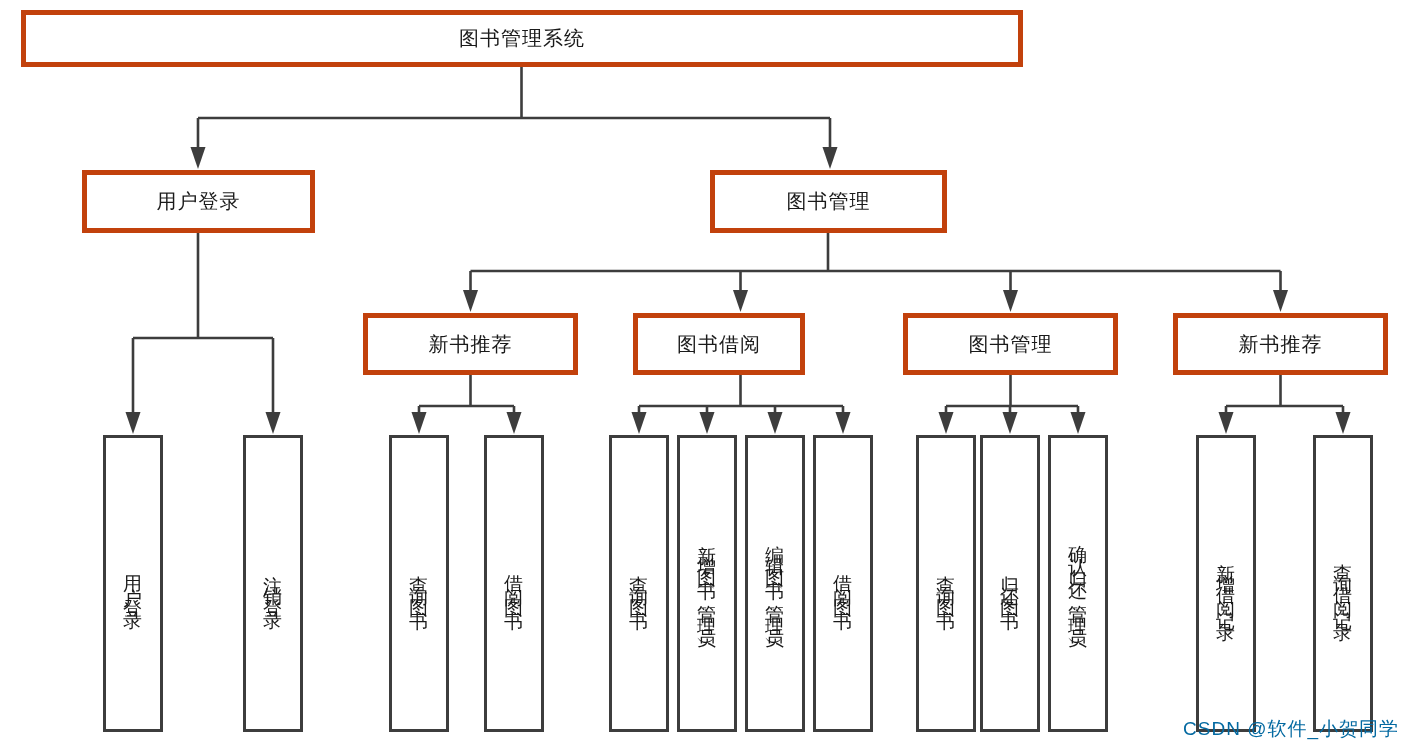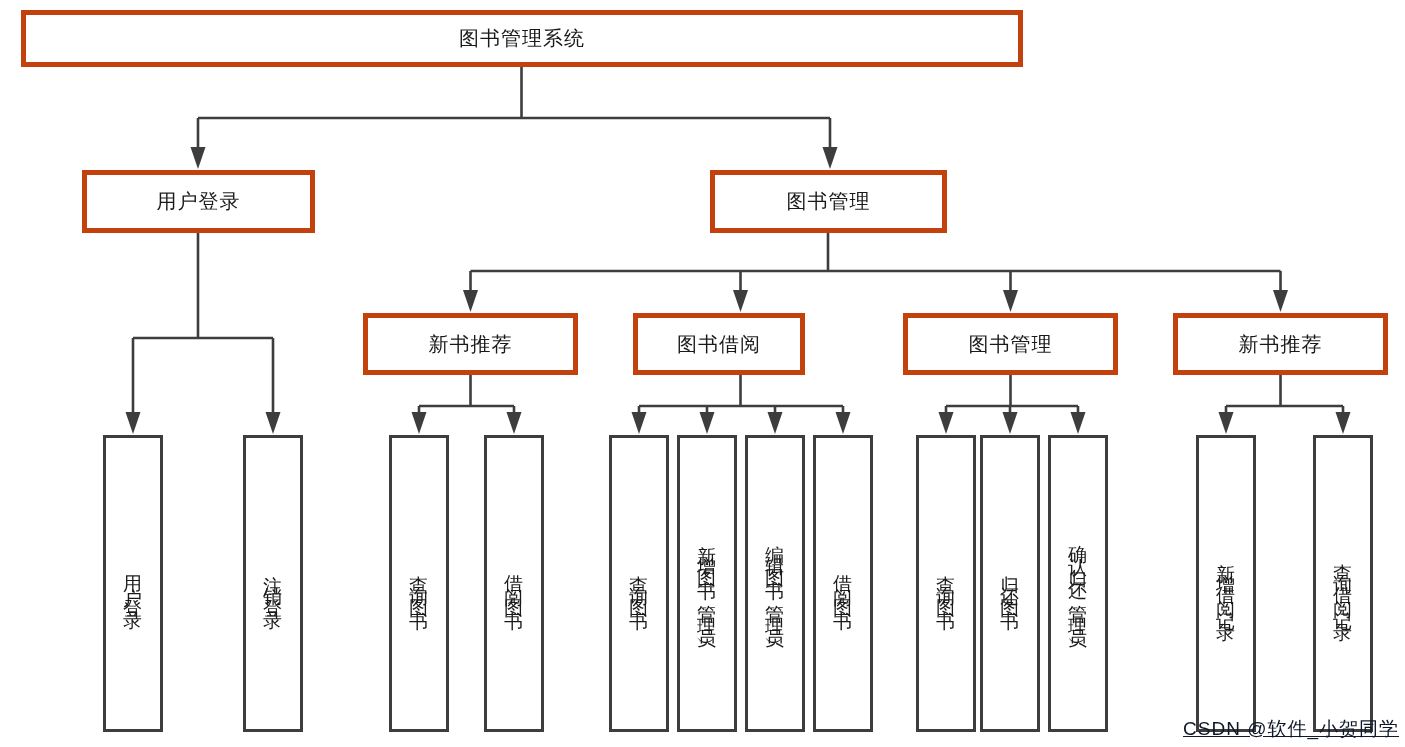--- a/index.html
+++ b/index.html
@@ -53,24 +53,23 @@
     letter-spacing: 12px;
     color: #1a1a1a;
     line-height: 1;
   }
   .watermark {
     position: absolute;
     z-index: 2;
     right: 6px;
     bottom: 5px;
     font-size: 19px;
-    color: #0f172a;
+    color: #0369a1;
     letter-spacing: 1px;
     white-space: nowrap;
-    text-decoration: underline;
   }
 </style>
 </head>
 <body>
 
 <div class="canvas">
 
   <svg class="wires" viewBox="0 0 1405 747" xmlns="http://www.w3.org/2000/svg">
     <g stroke="#3d3d3d" stroke-width="2.6" fill="none">
 

